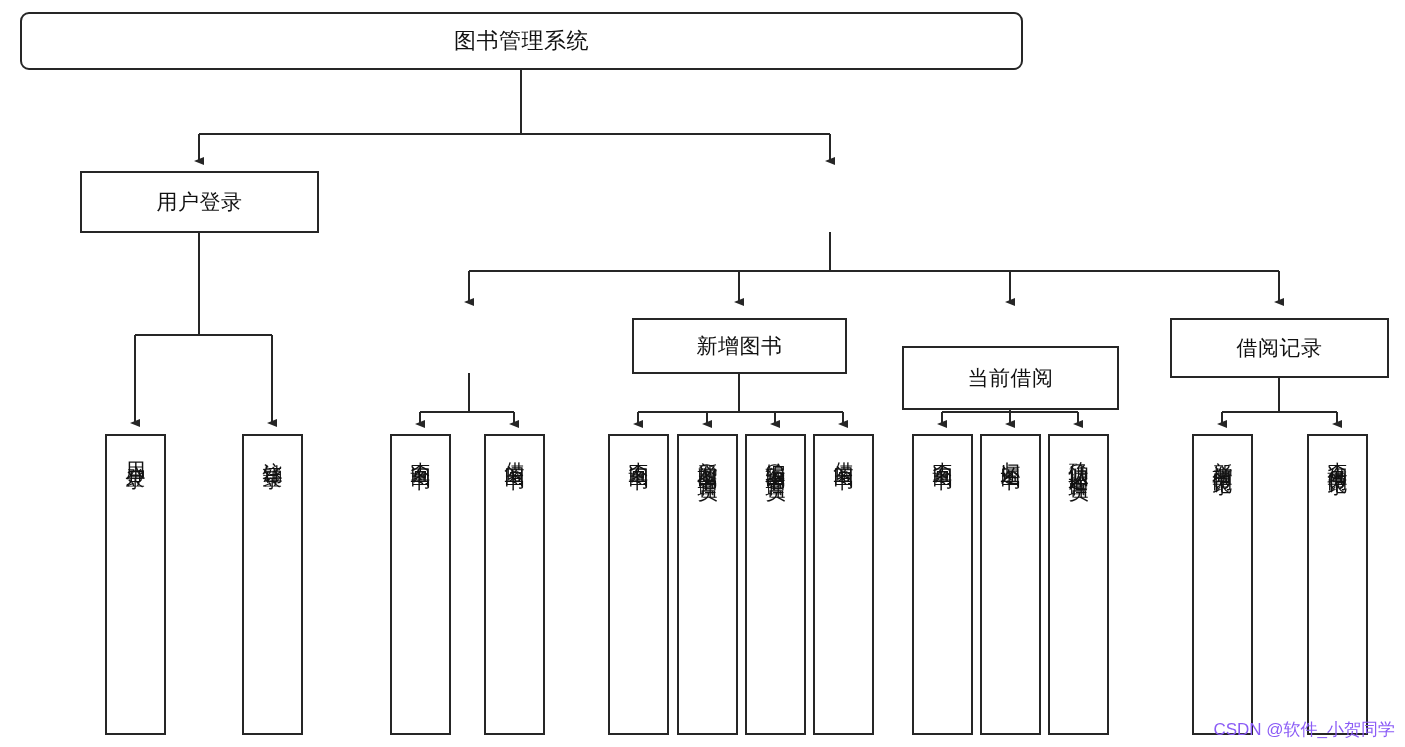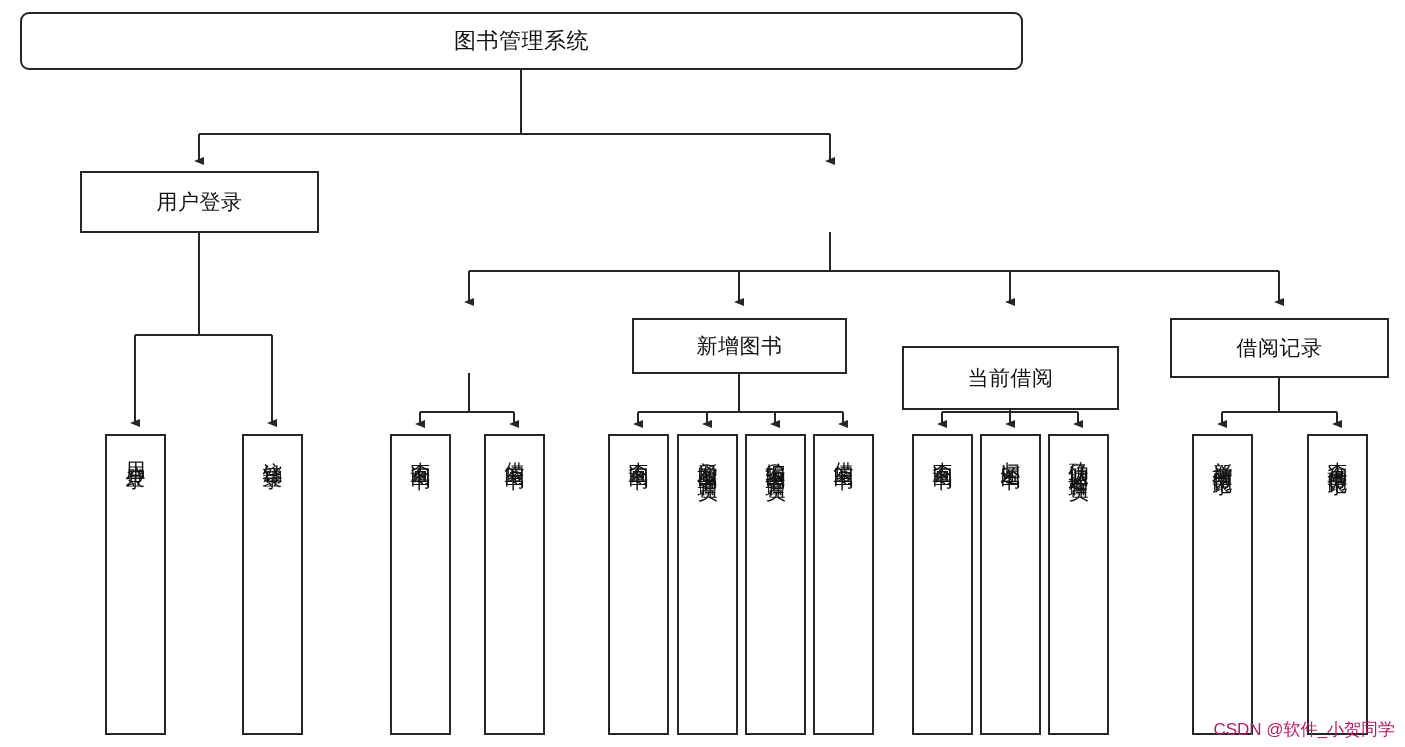--- a/index.html
+++ b/index.html
@@ -62,21 +62,21 @@
     font-size: 20px;
     line-height: 1.05;
     letter-spacing: 3px;
     white-space: nowrap;
   }
   .watermark {
     position: absolute;
     right: 10px;
     bottom: 6px;
     font-size: 17px;
-    color: #be185d;
+    color: #8b5cf6;
     white-space: nowrap;
     z-index: 3;
     font-family: "Liberation Sans", "DejaVu Sans", sans-serif;
   }
 </style>
 </head>
 <body>
 
 <div id="diagram">
 

